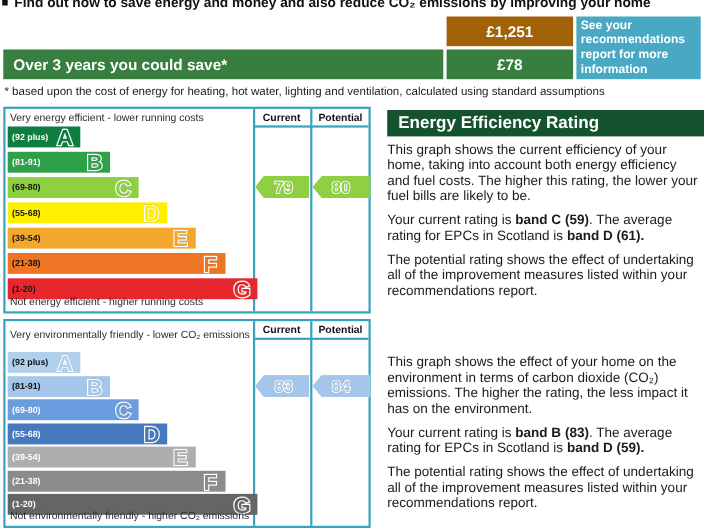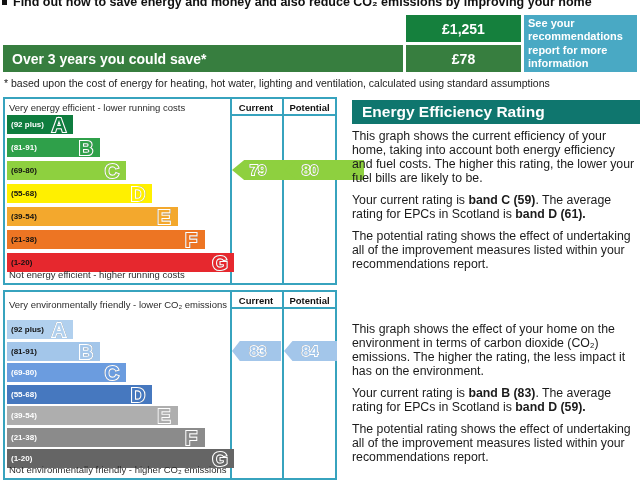--- a/index.html
+++ b/index.html
@@ -46,21 +46,21 @@
   .b4{top:calc(var(--bs) + 4*var(--bp));width:171px;}
   .b5{top:calc(var(--bs) + 5*var(--bp));width:198px;}
   .b6{top:calc(var(--bs) + 6*var(--bp));width:227px;}
   .range{font-weight:bold;font-size:8px;padding-left:4px;flex:1;}
   .letter{position:absolute;right:1px;top:-1px;width:26px;height:21px;filter:drop-shadow(0 0 0.5px rgba(60,60,60,.8));}
   .letter text{font-family:"Liberation Sans",sans-serif;font-size:20px;font-weight:bold;stroke:#fff;stroke-width:2.2;paint-order:stroke fill;}
 
   .arrow{position:absolute;height:20px;}
   .arrow-cur{left:227px;width:49px;}
   .arrow-pot{left:279px;width:53px;}
-  .chart1 .arrow{top:61px;padding-left:27px;}
+  .chart1 .arrow{top:61px;}
   .chart2 .arrow{top:49px;}
   .arrow{clip-path:polygon(0 50%,16% 0,100% 0,100% 100%,16% 100%);}
   .num{position:absolute;left:6px;top:1px;width:40px;height:18px;filter:drop-shadow(0 0 0.5px rgba(60,60,60,.8));}
   .num text{font-family:"Liberation Sans",sans-serif;font-size:15px;font-weight:bold;stroke:#fff;stroke-width:2;paint-order:stroke fill;}
 
   
   .section-head{position:absolute;left:352px;width:288px;height:24px;color:#fff;font-weight:bold;font-size:15.5px;display:flex;align-items:center;padding-left:10px;box-sizing:border-box;}
   .head1{top:100px;}
   .head2{top:293px;}
   .panel{position:absolute;left:352px;width:284px;font-size:12.3px;line-height:14px;color:#1b1b1b;}
@@ -72,21 +72,21 @@
 <body>
 
 <div id="page">
 
   <div class="bullet-line">
     <span class="bullet-marker"></span>
     <span>Find out how to save energy and money and also reduce CO₂ emissions by improving your home</span>
   </div>
 
   <div class="cost-table">
-    <div class="cost-cell cost-value1" style="background-color: #15803d;">£1,251</div>
+    <div class="cost-cell cost-value1" style="background-color: #a16207;">£1,251</div>
     <div class="cost-cell cost-label2" style="background-color: rgb(55, 126, 63);">Over 3 years you could save*</div>
     <div class="cost-cell cost-value2" style="background-color: rgb(55, 126, 63);">£78</div>
     <div class="side-note" style="background-color: rgb(73, 169, 196);">See your recommendations report for more information</div>
   </div>
   <div class="footnote">* based upon the cost of energy for heating, hot water, lighting and ventilation, calculated using standard assumptions</div>
 
   <div class="chart chart1">
     <div class="col-line col-line1"></div>
     <div class="col-line col-line2"></div>
     <div class="col-underline"></div>
@@ -144,21 +144,21 @@
     </div>
     <div class="arrow arrow-pot" style="background-color: rgb(142, 208, 63);">
       <svg class="num" viewBox="0 0 40 18">
           <text x="20" y="14" text-anchor="middle" style="fill: rgb(142, 208, 63);">80</text>
         </svg>
     </div>
 
     <div class="cap cap-bottom">Not energy efficient - higher running costs</div>
   </div>
 
-  <div class="section-head head1" style="background-color: #0f766e;">Energy Efficiency Rating</div>
+  <div class="section-head head1" style="background-color: #14532d;">Energy Efficiency Rating</div>
   <div class="panel panel1">
     <p>This graph shows the current efficiency of your home, taking into account both energy efficiency and fuel costs. The higher this rating, the lower your fuel bills are likely to be.</p>
     <p><span>Your current rating is </span><b>band C (59)</b><span>. The average rating for EPCs in Scotland is </span><b>band D (61).</b></p>
     <p>The potential rating shows the effect of undertaking all of the improvement measures listed within your recommendations report.</p>
   </div>
 
   <div class="chart chart2">
     <div class="col-line col-line1"></div>
     <div class="col-line col-line2"></div>
     <div class="col-underline"></div>

